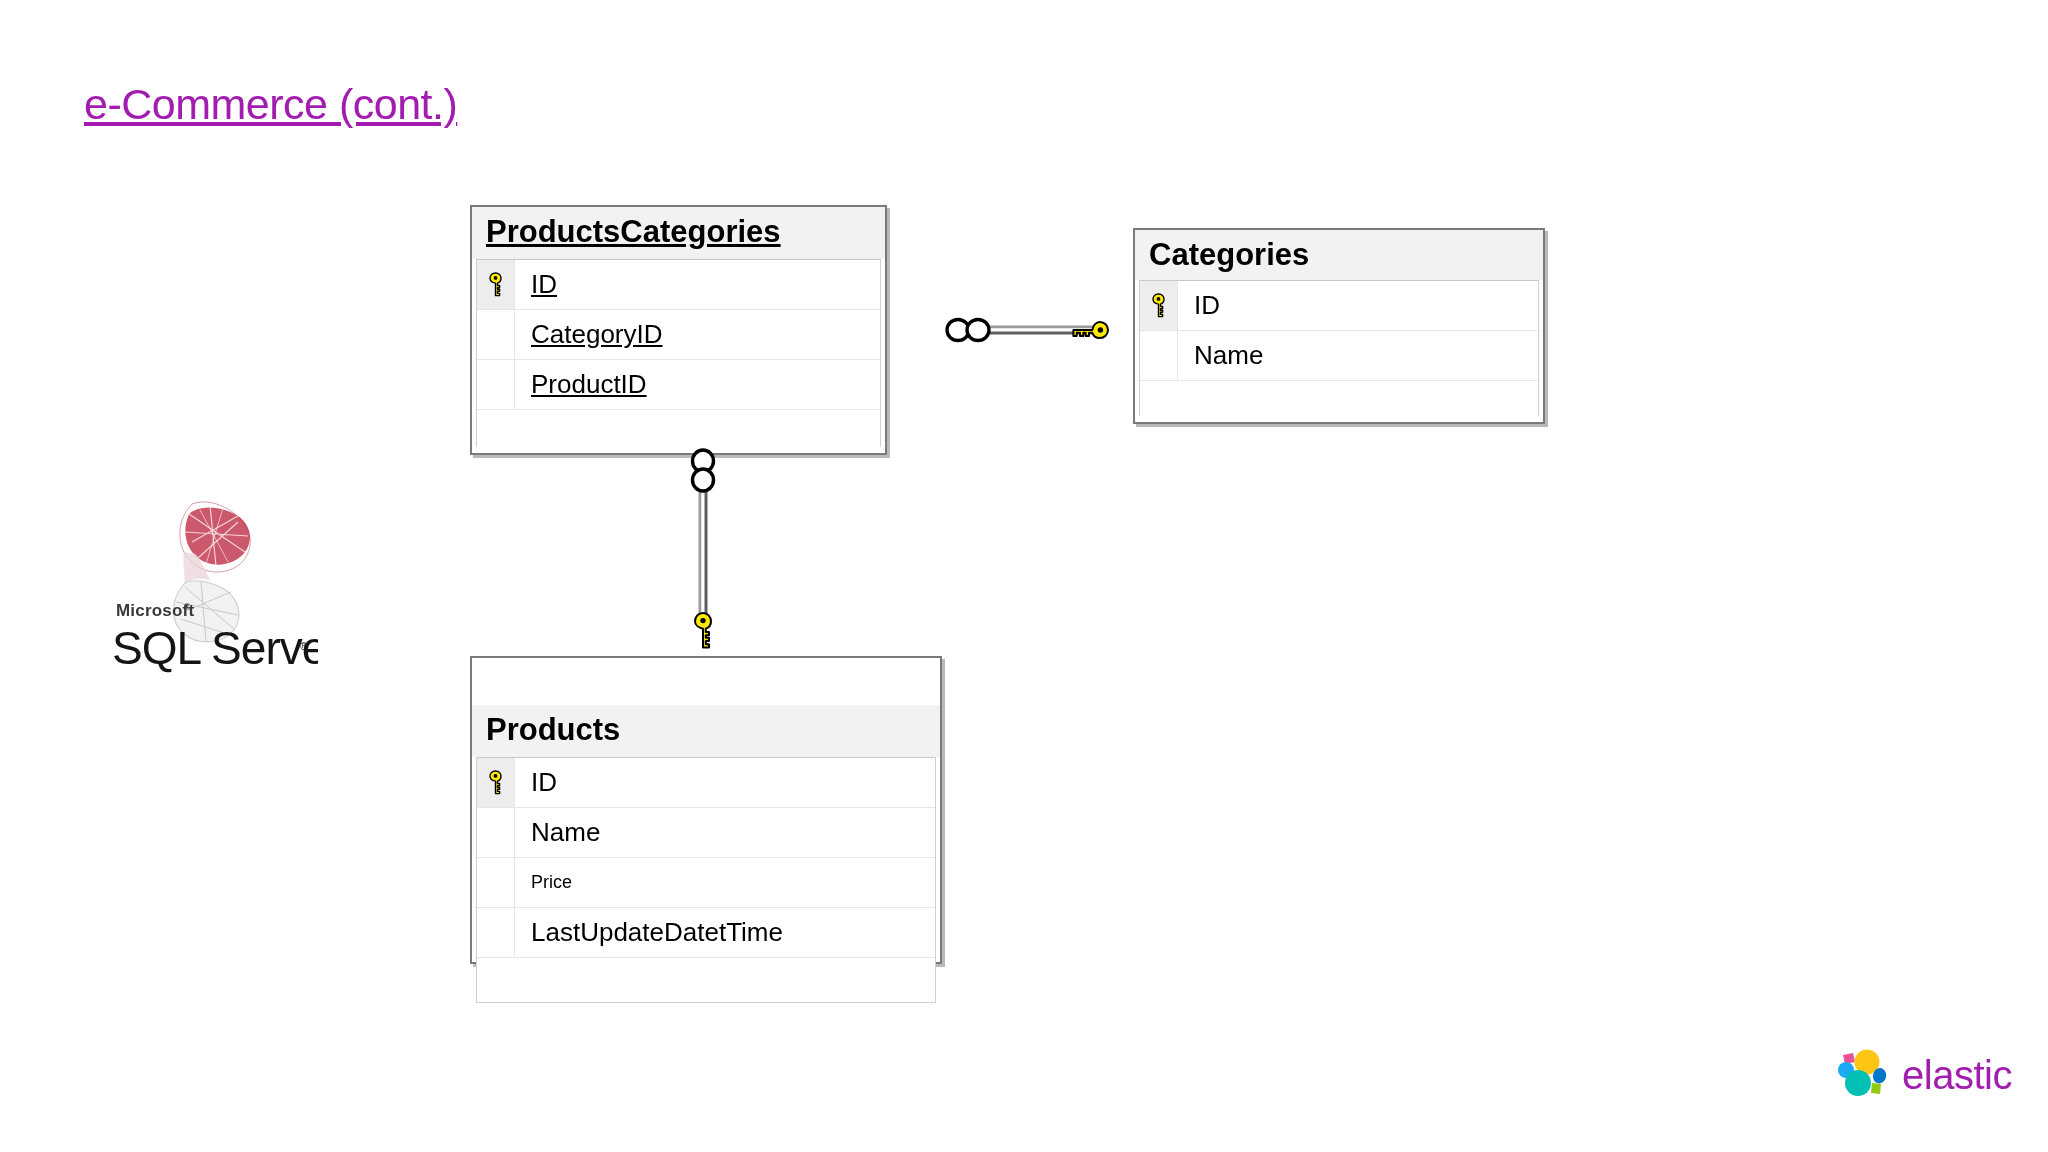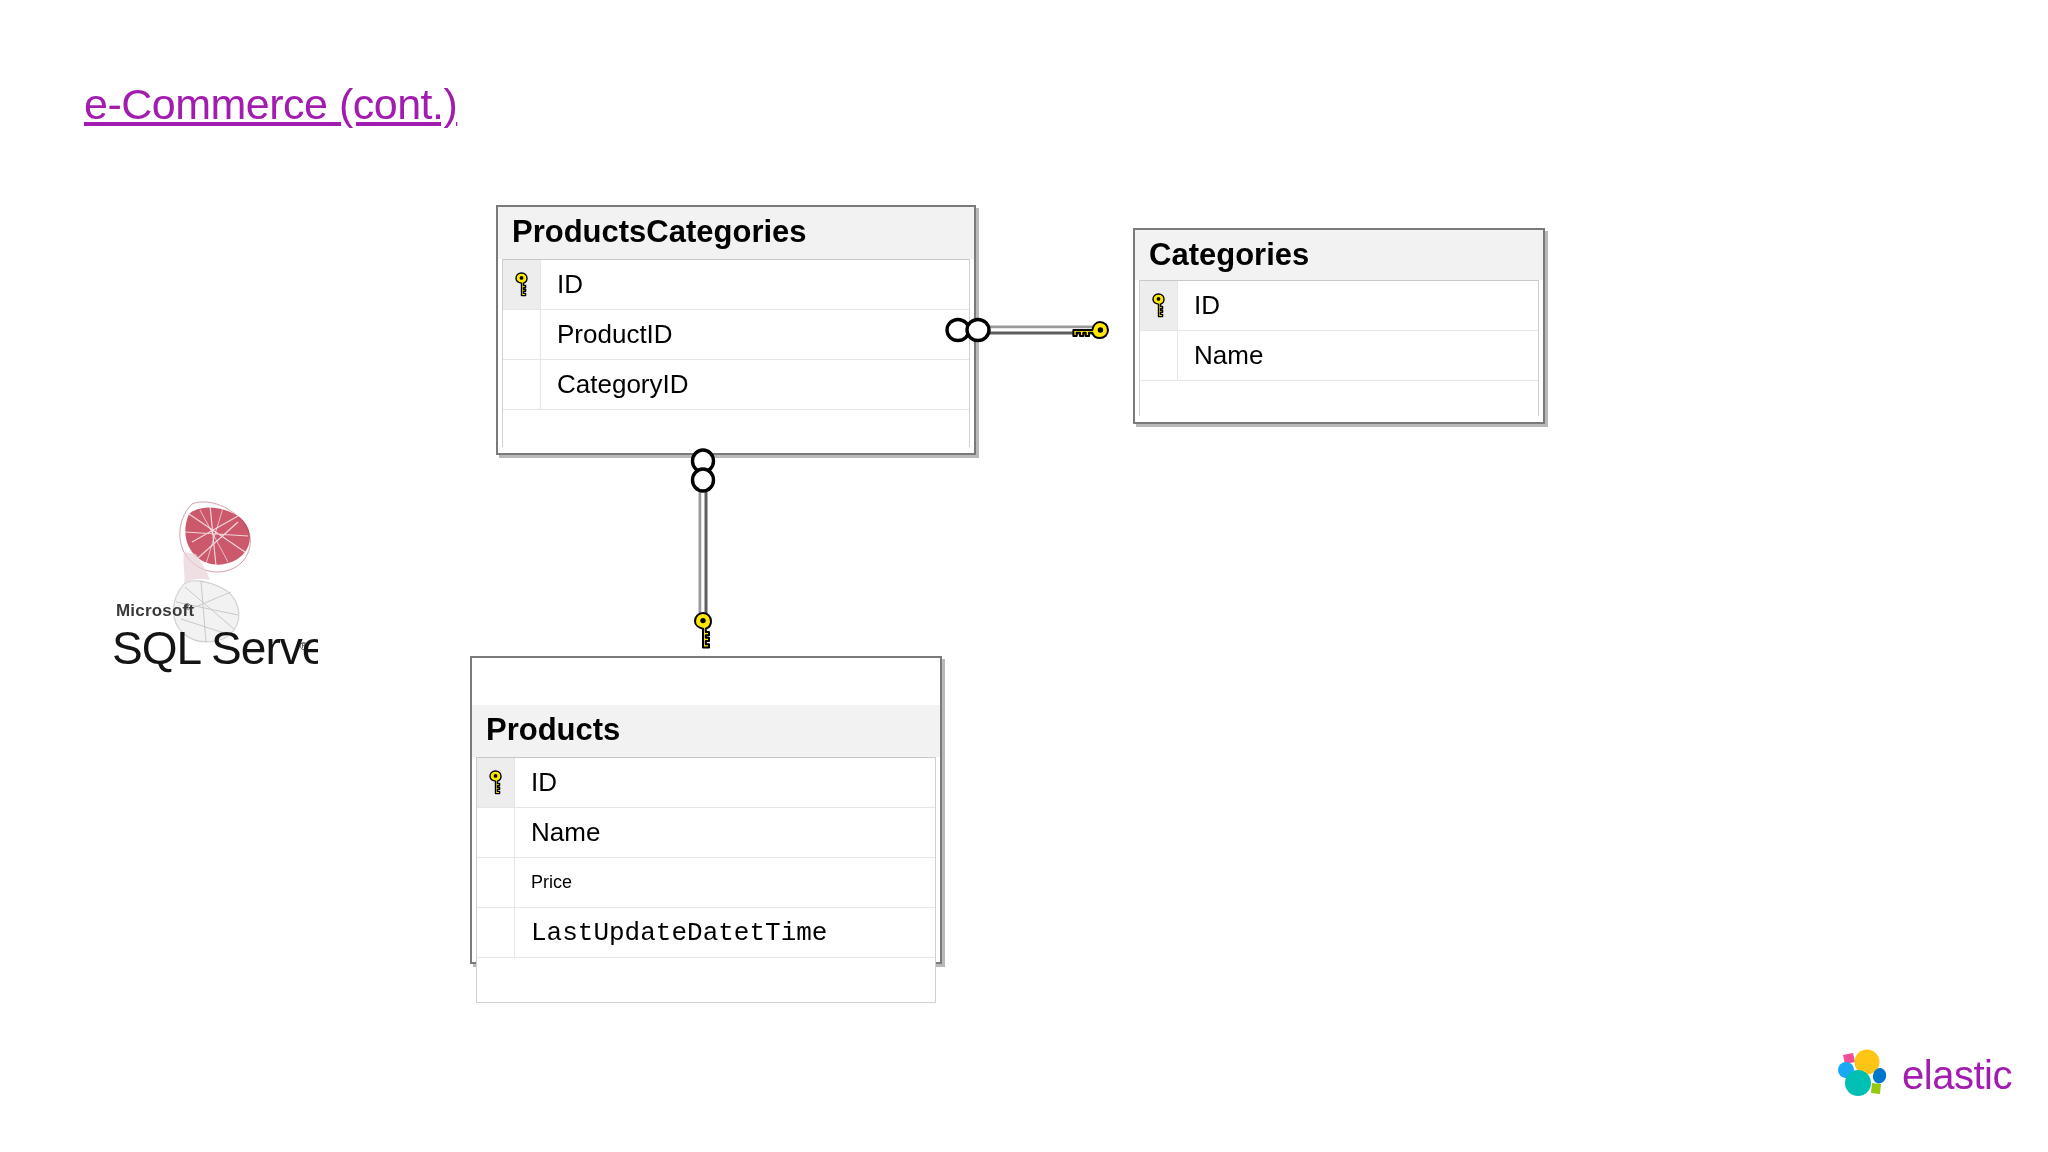--- a/index.html
+++ b/index.html
@@ -83,39 +83,39 @@
     line-height:1;
   }
 </style>
 </head>
 <body>
 
 <div class="slide">
 
   <div class="slide-title">e-Commerce (cont.)</div>
 
-  <div class="er-table" style="left:496px;top:205px;width:480px;height:250px;">
+  <div class="er-table" style="left:470px;top:205px;width:417px;height:250px;text-decoration:underline;">
     <div class="er-table-header" style="font-size:31px;line-height:38px;height:52px;">ProductsCategories</div>
     <div class="er-body" style="height:188px;">
       <div class="er-row pk" style="height:50px;">
         <span class="er-gutter">
           <svg class="key-ico" width="17" height="25" viewBox="0 0 17 25">
             <path d="M8.5 1 C11.8 1 14 3.3 14 6.2 C14 8.6 12.5 10.4 10.5 11.1 L10.5 13.5 L12.6 13.5 L12.6 15.6 L10.5 15.6 L10.5 17.2 L12.6 17.2 L12.6 19.3 L10.5 19.3 L10.5 21.4 L12.6 21.4 L12.6 23.6 L8.5 23.6 L8.5 11.1 C5.6 10.6 3 8.7 3 6.2 C3 3.3 5.2 1 8.5 1 Z" fill="#ffe800" stroke="#000000" stroke-width="1.4" stroke-linejoin="round"></path>
             <circle cx="8.5" cy="5.9" r="1.9" fill="#000000"></circle>
           </svg>
         </span>
         <span class="er-label" style="font-size:26px;">ID</span>
       </div>
       <div class="er-row" style="height:50px;">
         <span class="er-gutter"></span>
+        <span class="er-label" style="font-size:26px;">CategoryID</span>
+      </div>
+      <div class="er-row" style="height:50px;">
+        <span class="er-gutter"></span>
         <span class="er-label" style="font-size:26px;">ProductID</span>
-      </div>
-      <div class="er-row" style="height:50px;">
-        <span class="er-gutter"></span>
-        <span class="er-label" style="font-size:26px;">CategoryID</span>
       </div>
       <div class="er-row spacer" style="height:38px;">
         <span class="er-gutter"></span>
         <span class="er-label"></span>
       </div>
     </div>
   </div>
 
   <div class="er-table" style="left:1133px;top:228px;width:412px;height:196px;">
     <div class="er-table-header" style="font-size:31px;line-height:38px;height:50px;">Categories</div>
@@ -153,21 +153,21 @@
         <span class="er-label" style="font-size:26px;">ID</span>
       </div>
       <div class="er-row" style="height:50px;">
         <span class="er-gutter"></span>
         <span class="er-label" style="font-size:26px;">Name</span>
       </div>
       <div class="er-row" style="height:50px;">
         <span class="er-gutter"></span>
         <span class="er-label" style="font-size:18px;">Price</span>
       </div>
-      <div class="er-row" style="height:50px;font-family:Liberation Mono, monospace;">
+      <div class="er-row" style="height:50px;">
         <span class="er-gutter"></span>
         <span class="er-label" style="font-size:26px;">LastUpdateDatetTime</span>
       </div>
       <div class="er-row spacer" style="height:44px;">
         <span class="er-gutter"></span>
         <span class="er-label"></span>
       </div>
     </div>
   </div>
 

